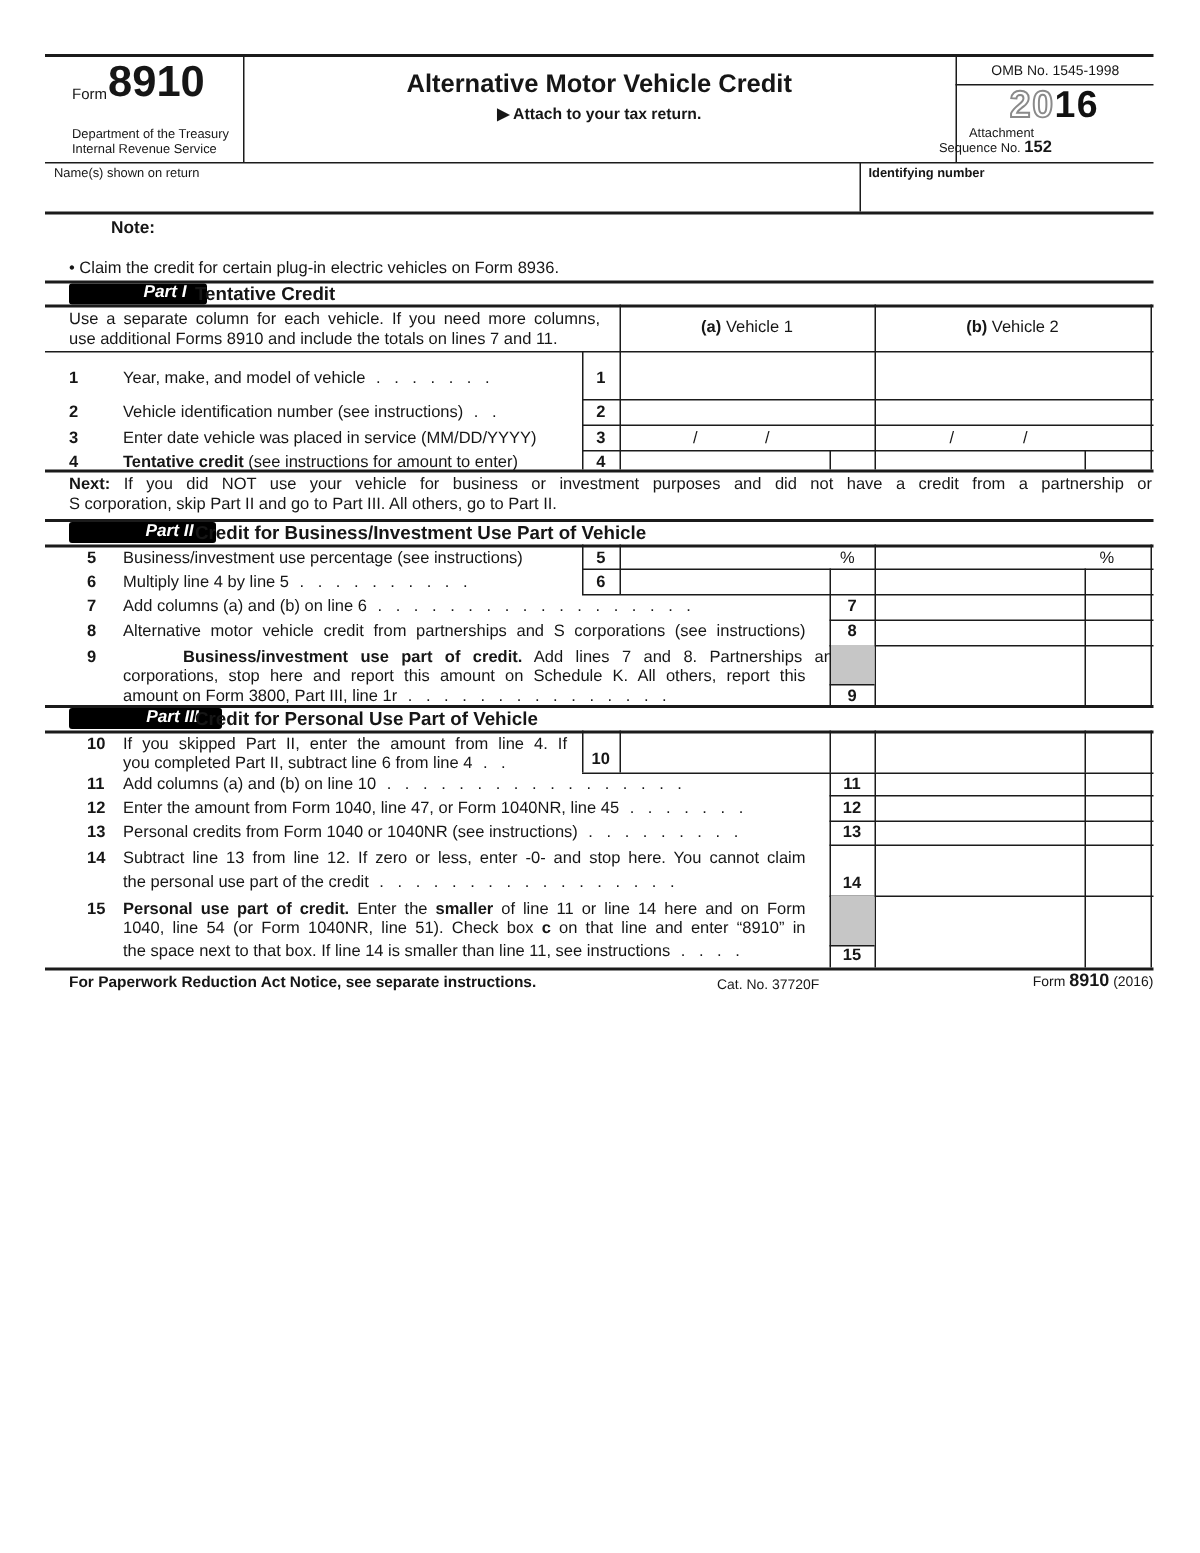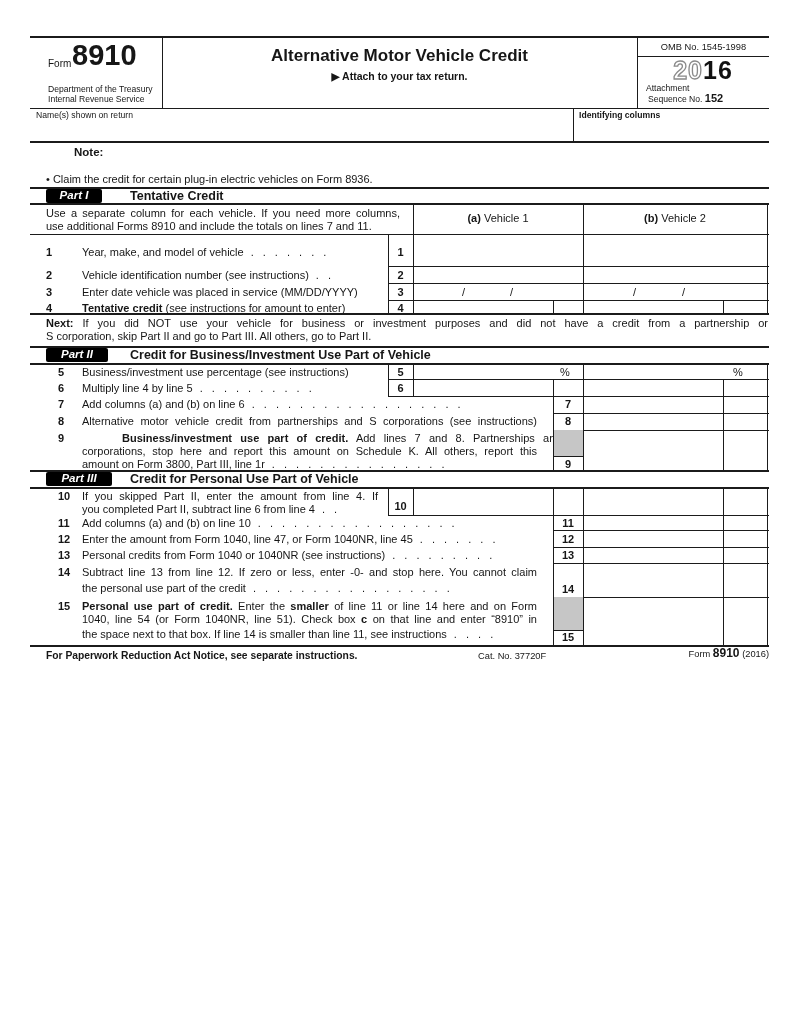--- a/index.html
+++ b/index.html
@@ -8,21 +8,21 @@
   .t{position:absolute;font-size:11px;line-height:13px;white-space:nowrap;}
   .b{font-weight:bold;}
   .i{font-style:italic;}
   .sm{font-size:8.6px;line-height:10px;}
   .just{text-align:justify;text-align-last:justify;white-space:normal;}
   .ctr{text-align:center;}
   .hl{position:absolute;background:#1b1b1b;height:1px;}
   .hl2{height:2px;}
   .vl{position:absolute;background:#1b1b1b;width:1px;}
   .badge{position:absolute;background:#000;color:#fff;font-weight:bold;font-style:italic;
-         font-size:11.5px;height:13.5px;line-height:13px;text-align:center;border-radius:2px;}
+         font-size:11.5px;height:13.5px;line-height:13px;text-align:center;border-radius:2px;padding-left:36px;}
   .ptitle{position:absolute;font-size:12.5px;font-weight:bold;white-space:nowrap;}
   .gray{position:absolute;background:#c6c6c6;}
   .dots{white-space:pre;word-spacing:6px;margin-left:7px;}
   .input{position:absolute;background:transparent;}
   .year20{-webkit-text-stroke:1.3px #8a8a8a;color:#fff;}
   .year16{color:#111;}
 </style>
 </head>
 <body>
 
@@ -39,29 +39,29 @@
 
   <div class="t b ctr" style="left:162px;top:46px;width:475px;font-size:17px;line-height:19px;">Alternative Motor Vehicle Credit</div>
   <div class="t b ctr" style="left:162px;top:70px;width:475px;font-size:10.5px;">▶ Attach to your tax return.</div>
 
   <div class="t ctr" style="left:640px;top:41px;width:127px;font-size:9.3px;">OMB No. 1545-1998</div>
   <div class="hl" style="left:637px;top:55.5px;width:132px;"></div>
   <div class="t b ctr" style="left:637px;top:57px;width:132px;font-size:25px;line-height:26px;letter-spacing:1px;">
     <span class="year20">20</span><span class="year16">16</span>
   </div>
   <div class="t sm" style="left:646px;top:83px;">Attachment</div>
-  <div class="t sm" style="left:648px;top:92.5px;">
+  <div class="t sm" style="left:626px;top:92.5px;">
     <span>Sequence No.</span>
     <span class="b" style="font-size:11px;">152</span>
   </div>
 
   <div class="hl" style="left:30px;top:108px;width:739px;"></div>
   <div class="vl" style="left:573px;top:108px;height:33px;"></div>
   <div class="t sm" style="left:36px;top:110px;">Name(s) shown on return</div>
-  <div class="t sm b" style="left:579px;top:110px;">Identifying columns</div>
+  <div class="t sm b" style="left:579px;top:110px;">Identifying number</div>
   <div class="input" style="left:31px;top:109px;width:541px;height:31px;"></div>
   <div class="input" style="left:574px;top:109px;width:195px;height:31px;"></div>
   <div class="hl hl2" style="left:30px;top:141px;width:739px;"></div>
 
   <div class="t b" style="left:46px;top:146px;font-size:11.5px;padding-left:28px;">Note:</div>
   <div class="t" style="left:46px;top:172.5px;">• Claim the credit for certain plug-in electric vehicles on Form 8936.</div>
 
   <div class="hl hl2" style="left:30px;top:187px;width:739px;"></div>
   <div class="badge" style="left:46px;top:189px;width:56px;">Part I</div>
   <div class="ptitle" style="left:130px;top:188.5px;">Tentative Credit</div>

